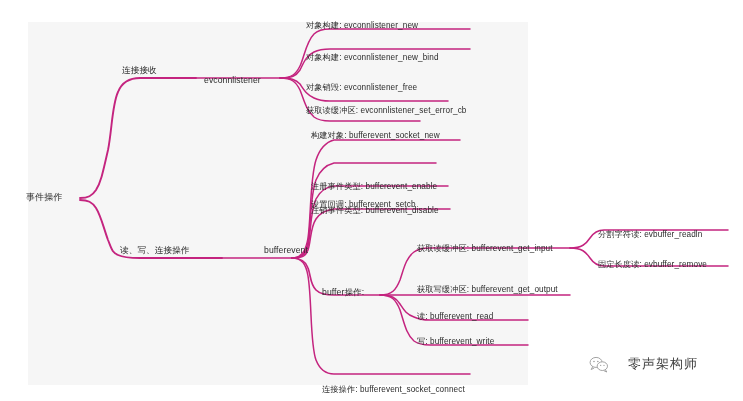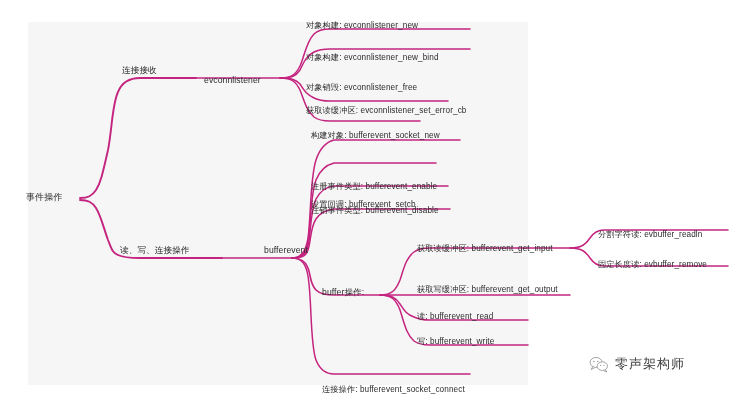--- a/index.html
+++ b/index.html
@@ -49,21 +49,21 @@
   }
   .node.leaf {
     font-size: 8.2px;
   }
   #watermark {
     position: absolute;
     left: 589px;
     top: 355px;
     display: flex;
     align-items: center;
-    gap: 6px;
+    gap: 19px;
   }
   #watermark .wm-text {
     font-size: 13px;
     color: #3d3d3d;
     letter-spacing: 1px;
     white-space: nowrap;
   }
   #watermark .wm-icon {
     width: 20px;
     height: 17px;

